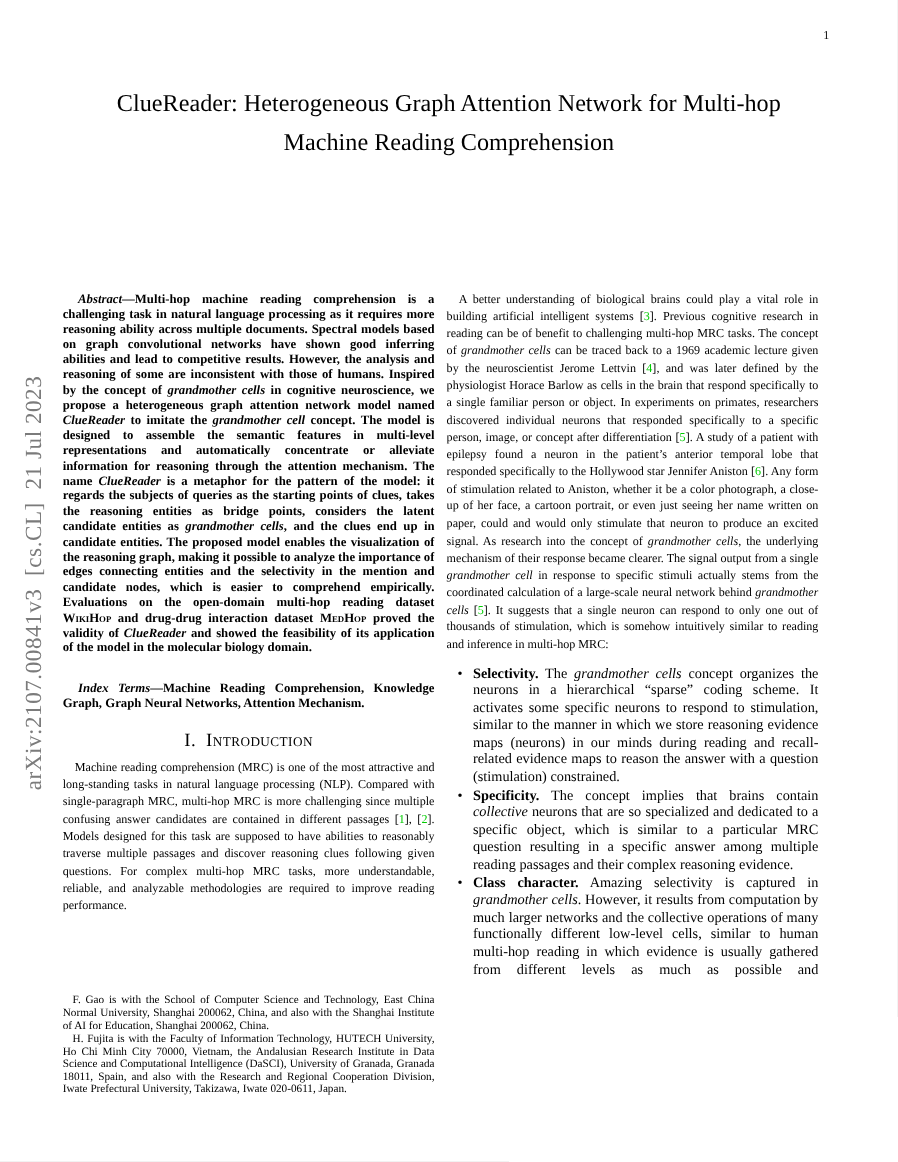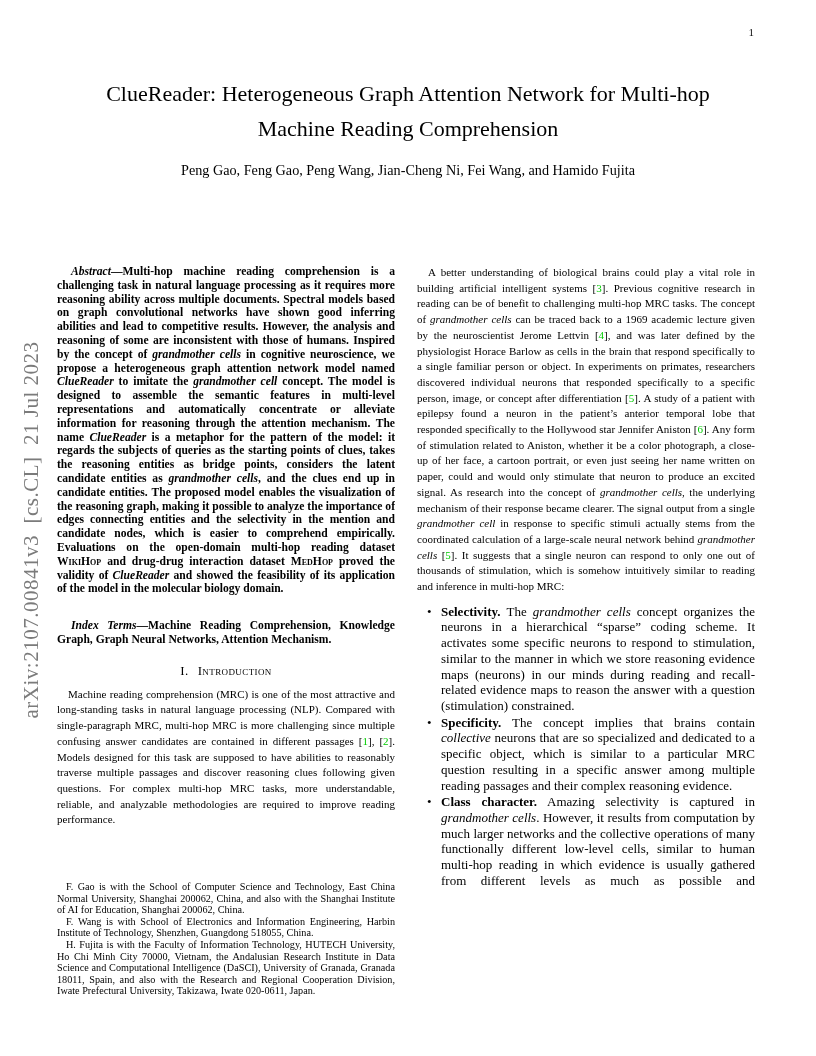--- a/index.html
+++ b/index.html
@@ -25,33 +25,33 @@
   }
   .header-block { position:absolute; top:76px; left:0; width:100%; text-align:center; }
   .paper-title {
     margin:0 auto; max-width:640px;
     font-size:22px; font-weight:normal; line-height:35px;
   }
   .author-line { margin-top:16px; font-size:14.2px; }
   .content {
     position:absolute; top:265px; left:57px;
     width:698px; height:734px;
-    display:flex; gap:22px;
+    display:flex; gap:11px;
   }
   .col { width:338px; height:734px; overflow:hidden; }
   .col-left { display:flex; flex-direction:column; }
   p { margin:0; }
   .abstract {
     font-size:11.6px; line-height:13.8px; font-weight:bold;
     text-align:justify; text-indent:14px;
   }
   .index-terms { margin-top:23px; }
   .section-heading {
     margin:16px 0 8px 0; text-align:center;
-    font-size:13px; font-weight:normal; letter-spacing:0.4px;
+    font-size:17px; font-weight:normal; letter-spacing:0.4px;
   }
   .section-heading .sh-num { margin-right:9px; }
   .section-heading .sh-text { font-variant:small-caps; }
   .body-par {
     font-size:11px; line-height:15.7px; text-align:justify; text-indent:11px;
   }
   .footnotes { margin-top:auto; padding-bottom:2px; }
   .footnote {
     font-size:10.2px; line-height:11.6px; text-align:justify; text-indent:9px;
   }
@@ -73,35 +73,33 @@
 <body>
 
 <div class="page">
 
   <div class="page-number">1</div>
 
   <div class="arxiv-stamp">arXiv:2107.00841v3  [cs.CL]  21 Jul 2023</div>
 
   <div class="header-block">
     <h1 class="paper-title">ClueReader: Heterogeneous Graph Attention Network for Multi-hop Machine Reading Comprehension</h1>
-    <div class="author-line">Peng Gao, Feng Gao, Peng Wang, Jian-Cheng Ni, Fei Wang, and Hamido Fujita</div>
   </div>
 
   <div class="content">
 
     <div class="col col-left">
       <p class="abstract"><span class="st-i">Abstract</span>—Multi-hop machine reading comprehension is a challenging task in natural language processing as it requires more reasoning ability across multiple documents. Spectral models based on graph convolutional networks have shown good inferring abilities and lead to competitive results. However, the analysis and reasoning of some are inconsistent with those of humans. Inspired by the concept of <span class="st-i">grandmother cells</span> in cognitive neuroscience, we propose a heterogeneous graph attention network model named <span class="st-i">ClueReader</span> to imitate the <span class="st-i">grandmother cell</span> concept. The model is designed to assemble the semantic features in multi-level representations and automatically concentrate or alleviate information for reasoning through the attention mechanism. The name <span class="st-i">ClueReader</span> is a metaphor for the pattern of the model: it regards the subjects of queries as the starting points of clues, takes the reasoning entities as bridge points, considers the latent candidate entities as <span class="st-i">grandmother cells</span>, and the clues end up in candidate entities. The proposed model enables the visualization of the reasoning graph, making it possible to analyze the importance of edges connecting entities and the selectivity in the mention and candidate nodes, which is easier to comprehend empirically. Evaluations on the open-domain multi-hop reading dataset <span class="st-sc">WikiHop</span> and drug-drug interaction dataset <span class="st-sc">MedHop</span> proved the validity of <span class="st-i">ClueReader</span> and showed the feasibility of its application of the model in the molecular biology domain.</p>
       <p class="abstract index-terms"><span class="st-i">Index Terms</span>—Machine Reading Comprehension, Knowledge Graph, Graph Neural Networks, Attention Mechanism.</p>
       <h2 class="section-heading">
         <span class="sh-num">I.</span><span class="sh-text">Introduction</span>
       </h2>
       <p class="body-par">Machine reading comprehension (MRC) is one of the most attractive and long-standing tasks in natural language processing (NLP). Compared with single-paragraph MRC, multi-hop MRC is more challenging since multiple confusing answer candidates are contained in different passages [<span class="st-g">1</span>], [<span class="st-g">2</span>]. Models designed for this task are supposed to have abilities to reasonably traverse multiple passages and discover reasoning clues following given questions. For complex multi-hop MRC tasks, more understandable, reliable, and analyzable methodologies are required to improve reading performance.</p>
       <div class="footnotes">
         <p class="footnote">F. Gao is with the School of Computer Science and Technology, East China Normal University, Shanghai 200062, China, and also with the Shanghai Institute of AI for Education, Shanghai 200062, China.</p>
-        <p class="footnote">F. Wang is with School of Electronics and Information Engineering, Harbin Institute of Technology, Shenzhen, Guangdong 518055, China.</p>
         <p class="footnote">H. Fujita is with the Faculty of Information Technology, HUTECH University, Ho Chi Minh City 70000, Vietnam, the Andalusian Research Institute in Data Science and Computational Intelligence (DaSCI), University of Granada, Granada 18011, Spain, and also with the Research and Regional Cooperation Division, Iwate Prefectural University, Takizawa, Iwate 020-0611, Japan.</p>
       </div>
     </div>
 
     <div class="col col-right">
       <p class="body-par">A better understanding of biological brains could play a vital role in building artificial intelligent systems [<span class="st-g">3</span>]. Previous cognitive research in reading can be of benefit to challenging multi-hop MRC tasks. The concept of <span class="st-i">grandmother cells</span> can be traced back to a 1969 academic lecture given by the neuroscientist Jerome Lettvin [<span class="st-g">4</span>], and was later defined by the physiologist Horace Barlow as cells in the brain that respond specifically to a single familiar person or object. In experiments on primates, researchers discovered individual neurons that responded specifically to a specific person, image, or concept after differentiation [<span class="st-g">5</span>]. A study of a patient with epilepsy found a neuron in the patient’s anterior temporal lobe that responded specifically to the Hollywood star Jennifer Aniston [<span class="st-g">6</span>]. Any form of stimulation related to Aniston, whether it be a color photograph, a close-up of her face, a cartoon portrait, or even just seeing her name written on paper, could and would only stimulate that neuron to produce an excited signal. As research into the concept of <span class="st-i">grandmother cells</span>, the underlying mechanism of their response became clearer. The signal output from a single <span class="st-i">grandmother cell</span> in response to specific stimuli actually stems from the coordinated calculation of a large-scale neural network behind <span class="st-i">grandmother cells</span> [<span class="st-g">5</span>]. It suggests that a single neuron can respond to only one out of thousands of stimulation, which is somehow intuitively similar to reading and inference in multi-hop MRC:</p>
       <ul class="bullet-list">
         <li><span class="st-b">Selectivity.</span> The <span class="st-i">grandmother cells</span> concept organizes the neurons in a hierarchical “sparse” coding scheme. It activates some specific neurons to respond to stimulation, similar to the manner in which we store reasoning evidence maps (neurons) in our minds during reading and recall-related evidence maps to reason the answer with a question (stimulation) constrained.</li>
         <li><span class="st-b">Specificity.</span> The concept implies that brains contain <span class="st-i">collective</span> neurons that are so specialized and dedicated to a specific object, which is similar to a particular MRC question resulting in a specific answer among multiple reading passages and their complex reasoning evidence.</li>
         <li class="cut-off"><span class="st-b">Class character.</span> Amazing selectivity is captured in <span class="st-i">grandmother cells</span>. However, it results from computation by much larger networks and the collective operations of many functionally different low-level cells, similar to human multi-hop reading in which evidence is usually gathered from different levels as much as possible and</li>

